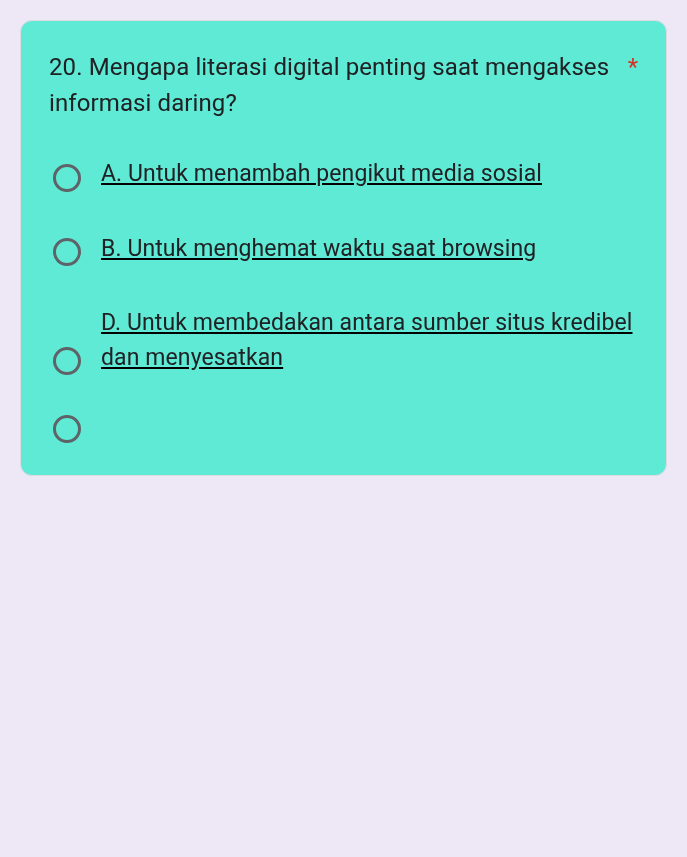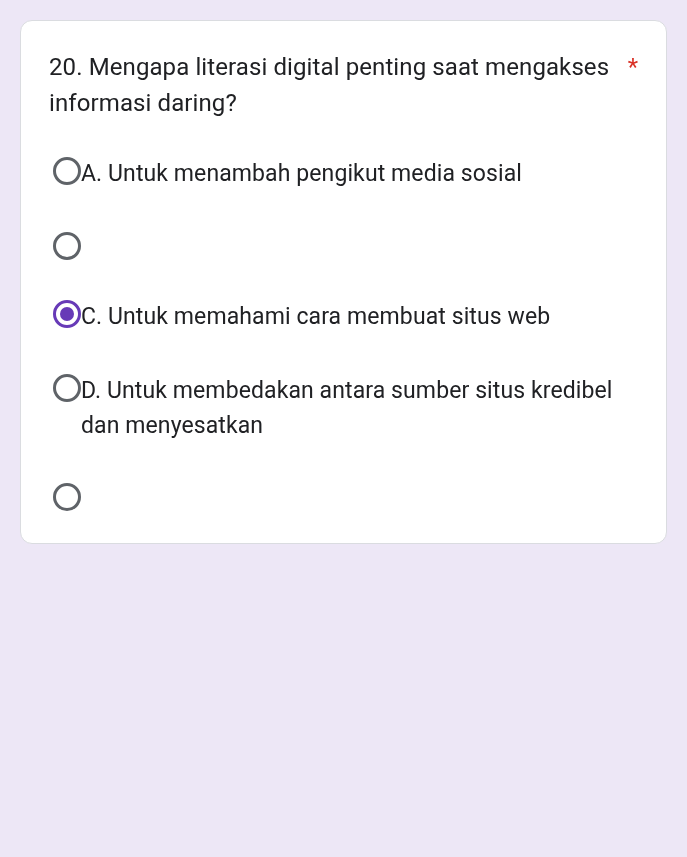--- a/index.html
+++ b/index.html
@@ -8,21 +8,21 @@
       padding: 0;
     }
     body {
       background-color: #ede7f6;
       font-family: 'Roboto', Arial, sans-serif;
       padding: 20px;
       width: 687px;
       height: 857px;
     }
     .card {
-      background-color: #ffffff;
+      background-color: #5eead4;
       border: 1px solid #dadce0;
       border-radius: 12px;
       padding: 28px 28px 32px 28px;
     }
     .question-header {
       display: flex;
       align-items: flex-start;
       margin-bottom: 36px;
     }
     .question-text {
@@ -39,22 +39,24 @@
       line-height: 1.5;
     }
     .options {
       display: flex;
       flex-direction: column;
       gap: 40px;
       padding-left: 4px;
     }
     .option {
       display: flex;
-      align-items: flex-start;
+      align-items: flex-end;
+      gap: 20px;
       cursor: pointer;
+      text-decoration: underline;
     }
     .radio {
       width: 28px;
       height: 28px;
       border: 3px solid #5f6368;
       border-radius: 50%;
       flex-shrink: 0;
       position: relative;
       display: flex;
       align-items: center;
@@ -86,24 +88,21 @@
     <div class="question-text">20. Mengapa literasi digital penting saat mengakses informasi daring?</div>
     <div class="required-asterisk">*</div>
   </div>
   <div class="options">
     <div class="option">
       <div class="radio"></div>
       <div class="option-label">A. Untuk menambah pengikut media sosial</div>
     </div>
     <div class="option">
       <div class="radio"></div>
-    </div>
-    <div class="option">
-      <div class="radio selected"></div>
-      <div class="option-label">C. Untuk memahami cara membuat situs web</div>
+      <div class="option-label">B. Untuk menghemat waktu saat browsing</div>
     </div>
     <div class="option">
       <div class="radio"></div>
       <div class="option-label">D. Untuk membedakan antara sumber situs kredibel dan menyesatkan</div>
     </div>
     <div class="option">
       <div class="radio"></div>
     </div>
   </div>
 </div>

